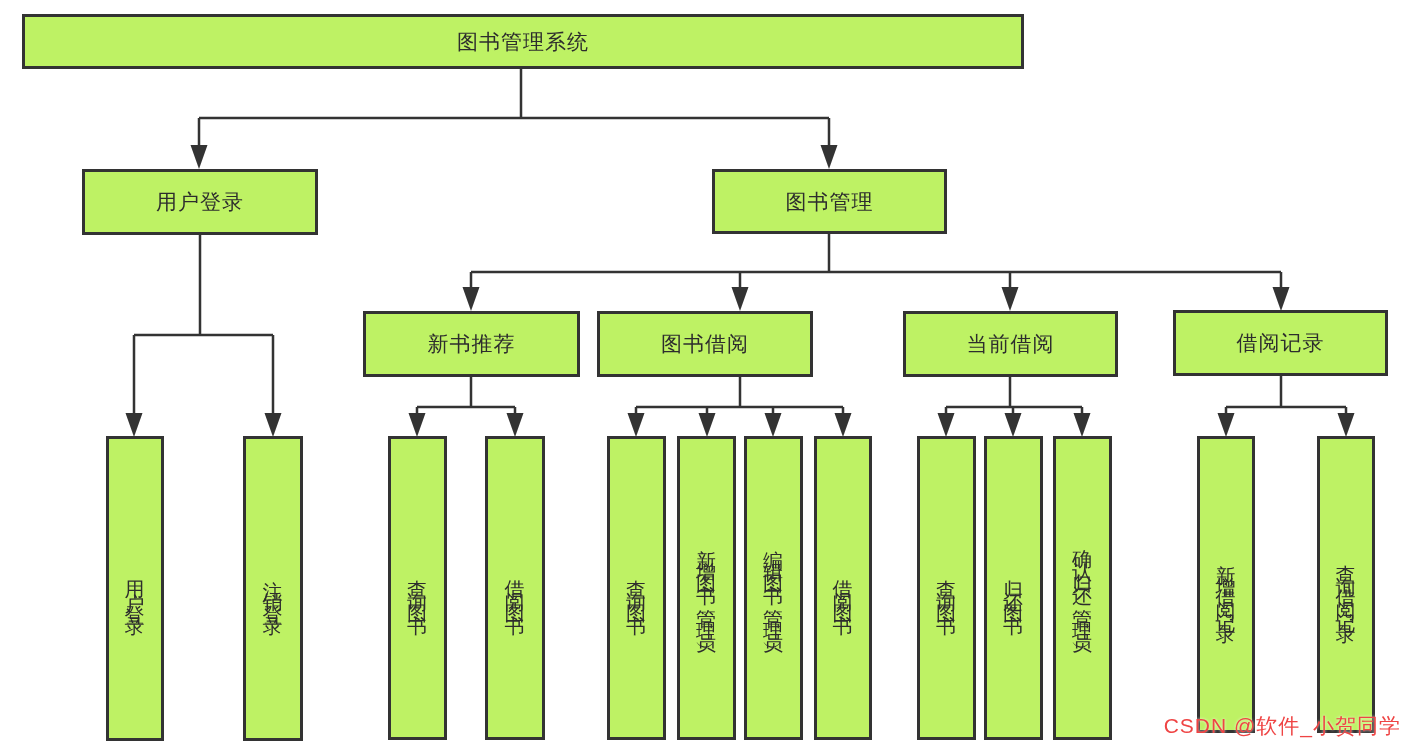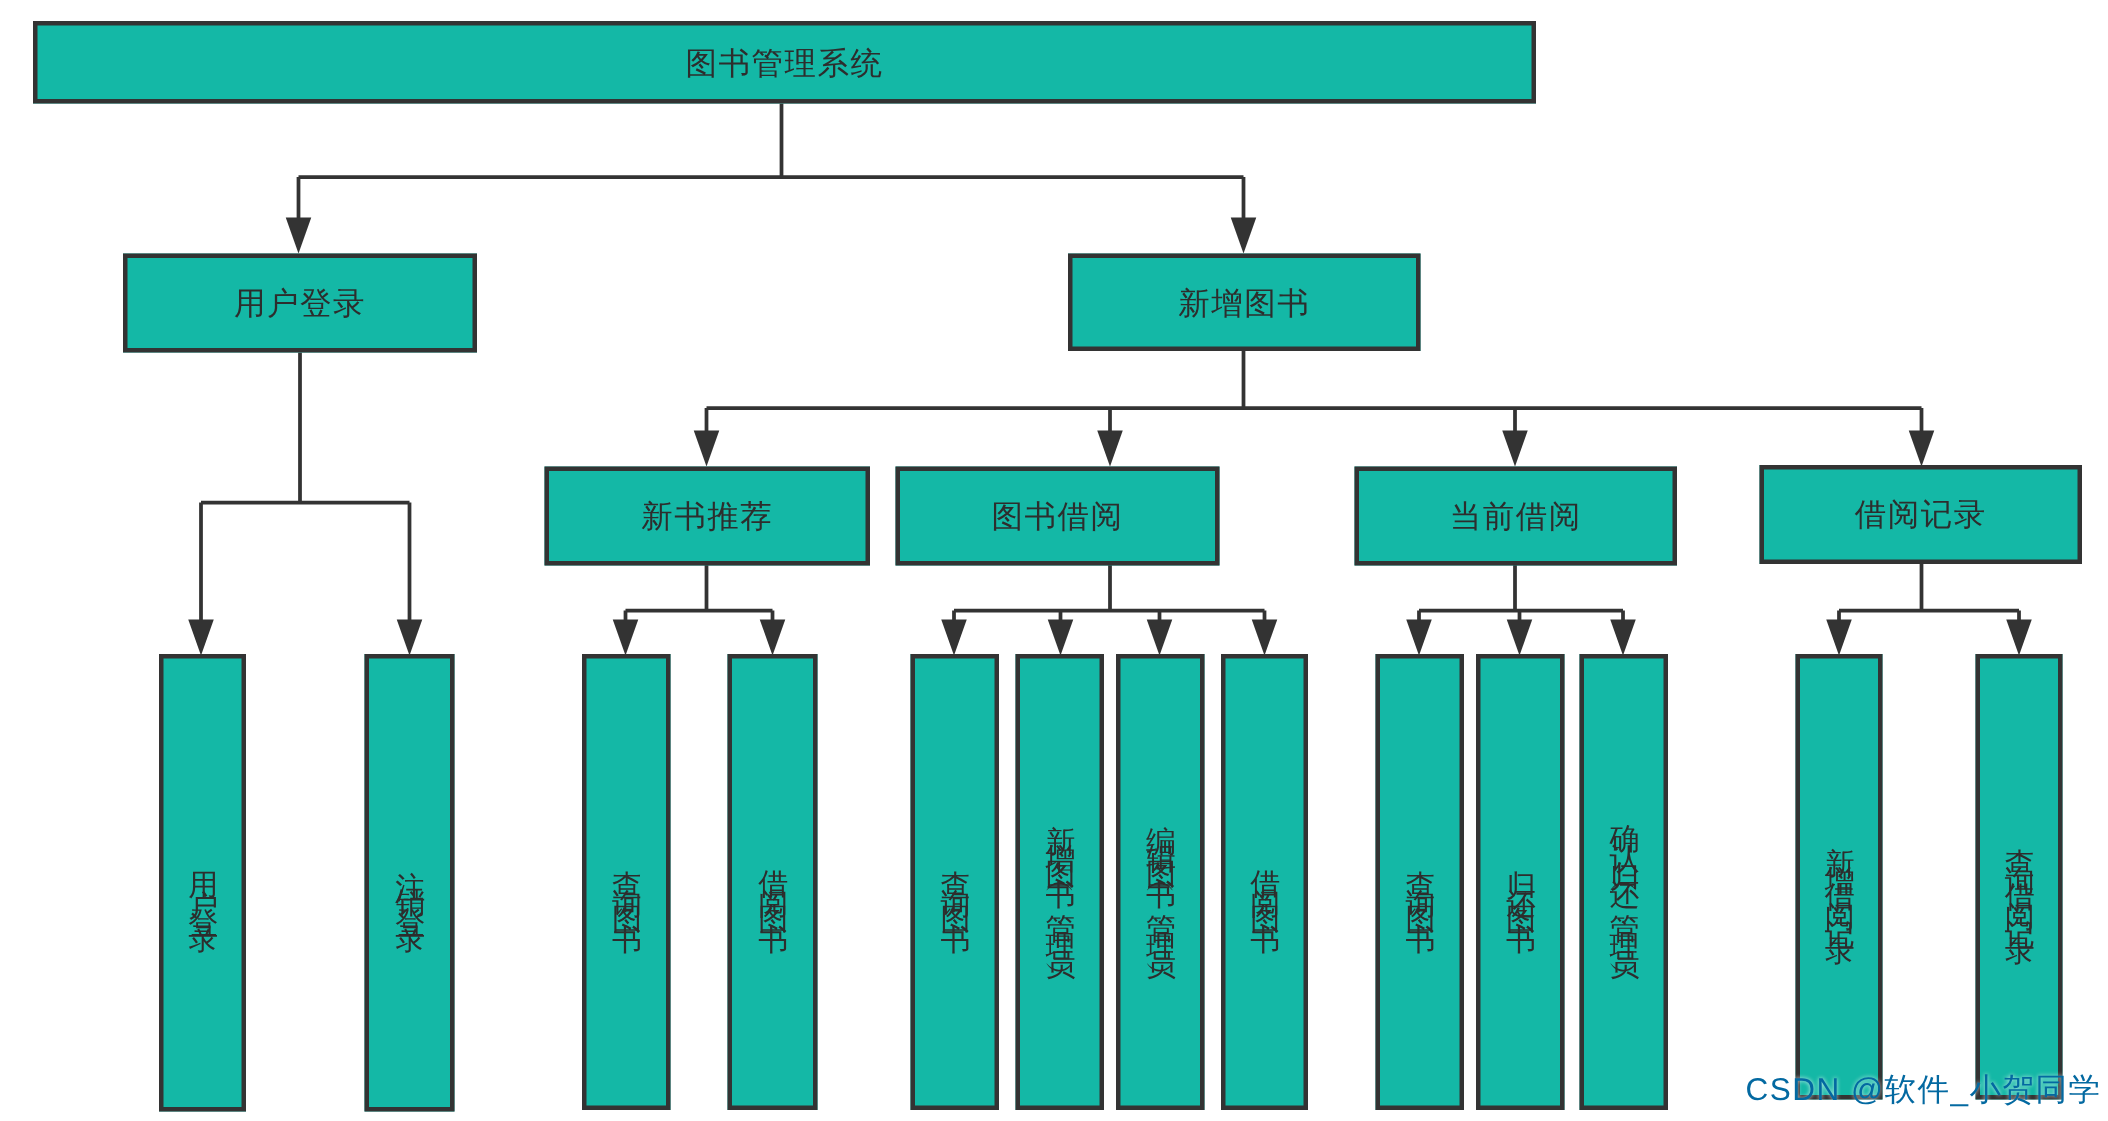--- a/index.html
+++ b/index.html
@@ -1,32 +1,32 @@
 <!DOCTYPE html>
 <html><head>
 <meta charset="utf-8">
 <style>
   html,body { margin:0; padding:0; background:#ffffff; }
   body { width:1405px; height:747px; font-family:"Liberation Sans", sans-serif; }
   .canvas { position:relative; width:1405px; height:747px; background:#ffffff; overflow:hidden; }
   .connectors { position:absolute; left:0; top:0; width:1405px; height:747px; }
   .node {
     position:absolute; box-sizing:border-box;
-    border:3px solid #333333; background:#14b8a6;
+    border:3px solid #333333; background:#bef264;
     display:flex; align-items:center; justify-content:center;
     color:#2d2d2d;
   }
   .hlabel { font-size:21px; letter-spacing:1px; white-space:nowrap; }
   .vlabel {
     writing-mode:vertical-rl; text-orientation:mixed;
     font-size:20px; line-height:1.1; letter-spacing:12px; white-space:nowrap;
   }
   .watermark {
     position:absolute; top:712px; right:4px; z-index:5;
-    font-size:21px; color:#0369a1; letter-spacing:1px; white-space:nowrap;
+    font-size:21px; color:#ef4444; letter-spacing:1px; white-space:nowrap;
     text-shadow:0 0 3px rgba(255,255,255,0.8);
   }
 </style>
 </head>
 <body>
 
 <div class="canvas">
 
   <svg class="connectors" viewBox="0 0 1405 747" xmlns="http://www.w3.org/2000/svg">
     <g stroke="#333333" stroke-width="2.5" fill="none">
@@ -62,21 +62,21 @@
   </svg>
 
   <div class="node" style="left:22px; top:14px; width:1002px; height:55px;">
     <span class="hlabel">图书管理系统</span>
   </div>
 
   <div class="node" style="left:82px; top:169px; width:236px; height:66px;">
     <span class="hlabel">用户登录</span>
   </div>
   <div class="node" style="left:712px; top:169px; width:235px; height:65px;">
-    <span class="hlabel">新增图书</span>
+    <span class="hlabel">图书管理</span>
   </div>
 
   <div class="node" style="left:363px; top:311px; width:217px; height:66px;">
     <span class="hlabel">新书推荐</span>
   </div>
   <div class="node" style="left:597px; top:311px; width:216px; height:66px;">
     <span class="hlabel">图书借阅</span>
   </div>
   <div class="node" style="left:903px; top:311px; width:215px; height:66px;">
     <span class="hlabel">当前借阅</span>

